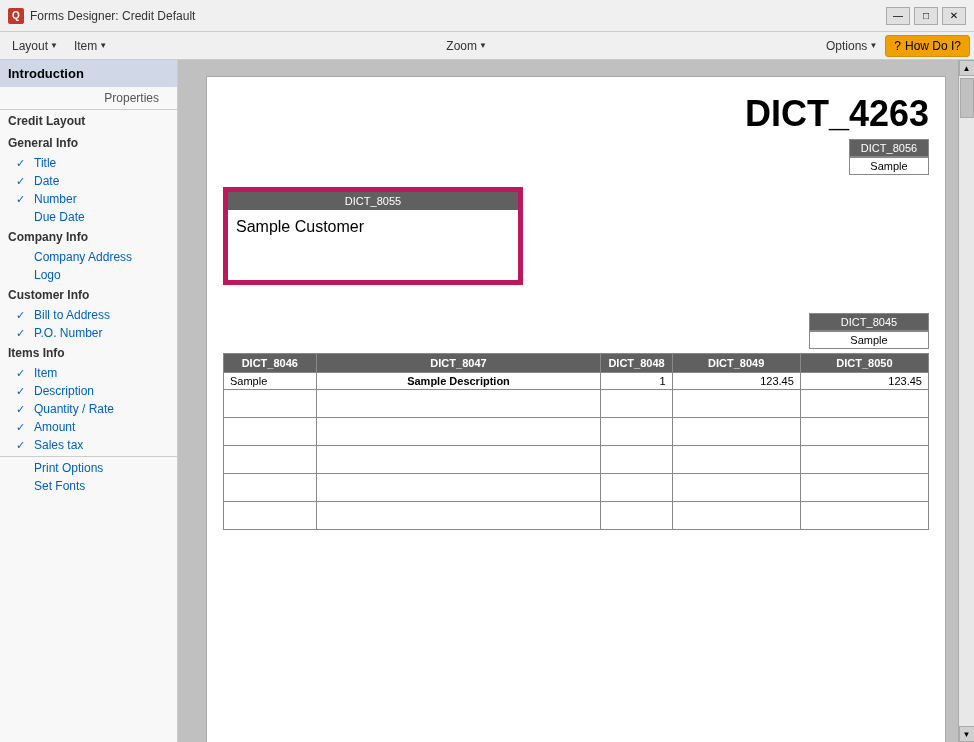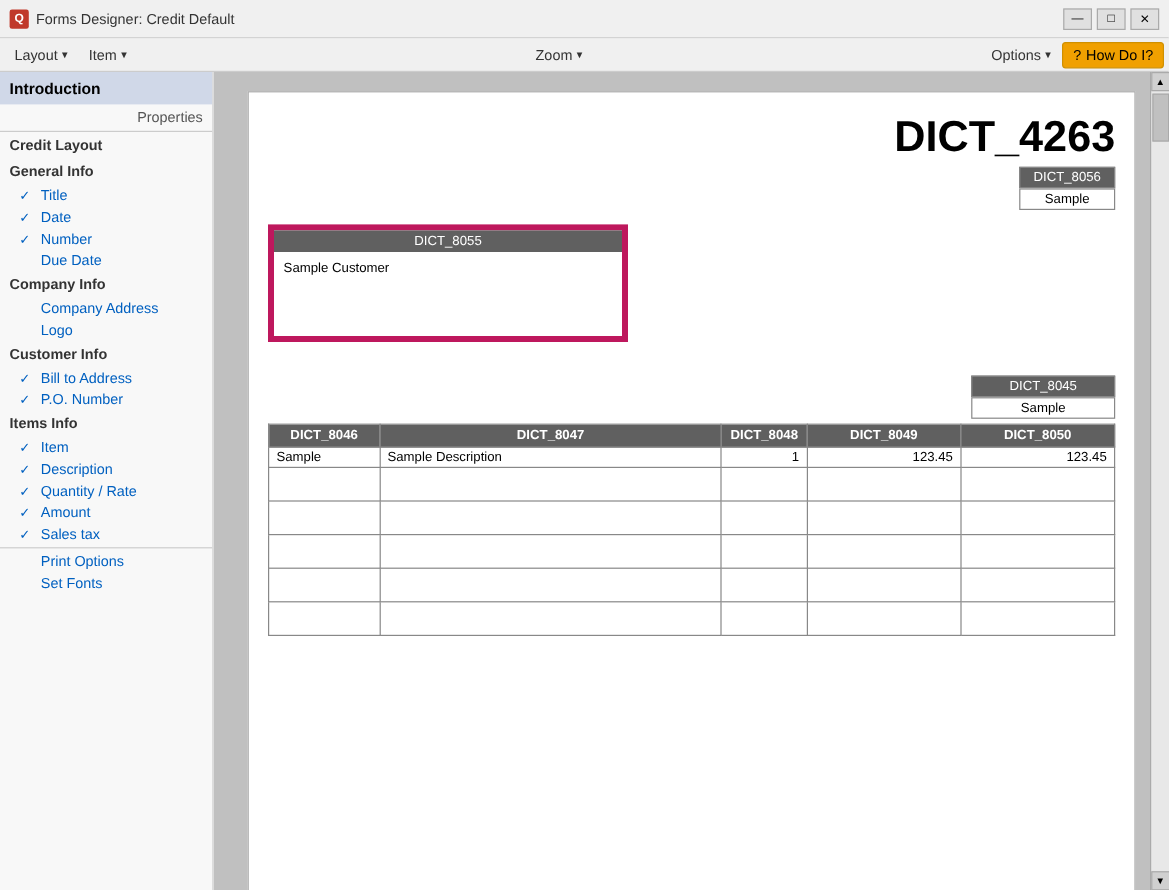--- a/index.html
+++ b/index.html
@@ -36,21 +36,21 @@
     .main-layout { display: flex; height: calc(742px - 60px); }
 
     
     .left-panel {
       width: 178px; background: #f8f8f8; border-right: 1px solid #ccc;
       overflow-y: auto; flex-shrink: 0;
     }
     .left-panel-header {
       background: #d0d8e8; padding: 6px 8px; font-weight: bold; font-size: 13px;
     }
-    .properties-label { text-align: right; padding: 4px 8px; font-size: 12px; color: #555; border-bottom: 1px solid #ccc; }
+    .properties-label { text-align: right; padding: 4px 18px; font-size: 12px; color: #555; border-bottom: 1px solid #ccc; }
     .section-label { padding: 4px 8px; font-weight: bold; color: #333; font-size: 12px; }
     .panel-item {
       padding: 2px 8px 2px 16px; font-size: 12px; cursor: pointer;
       display: flex; align-items: center; gap: 4px; color: #0060c0;
     }
     .panel-item .check { width: 14px; color: #0060c0; }
     .panel-item.unchecked .check { color: transparent; }
     .panel-item .checkmark { font-size: 11px; color: #0060c0; }
     .panel-separator { height: 1px; background: #ccc; margin: 2px 0; }
 
@@ -95,42 +95,42 @@
     
     .customer-box-area { padding: 8px 16px; }
     .customer-box {
       border: 5px solid #be185d; width: 300px;
     }
     .customer-box-header {
       background: #606060; color: white; text-align: center;
       padding: 3px; font-size: 11px;
     }
     .customer-box-body {
-      padding: 8px; min-height: 70px; font-size: 11px;
+      padding: 8px; min-height: 70px; font-size: 16px;
     }
 
     
     .po-area {
       display: flex; justify-content: flex-end; padding: 0 16px 4px 16px;
     }
     .po-col { display: flex; flex-direction: column; }
 
     
     .items-table-area { padding: 0 16px; }
     .items-table { width: 100%; border-collapse: collapse; }
     .items-table th {
       background: #606060; color: white; padding: 3px 6px;
       font-size: 11px; text-align: center; border: 1px solid #888;
     }
     .items-table td {
       border: 1px solid #888; padding: 2px 6px; font-size: 11px;
       min-height: 20px;
     }
     .items-table .col-sample { text-align: left; }
-    .items-table .col-desc { text-align: left; }
+    .items-table .col-desc { text-align: center; font-weight: bold; }
     .items-table .col-num { text-align: right; }
 
     
     .scroll-track {
       position: absolute; right: 0; top: 0; bottom: 0; width: 16px;
       background: #e8e8e8; border-left: 1px solid #aaa;
       display: flex; flex-direction: column; align-items: center;
     }
     .scroll-btn { width: 16px; height: 16px; background: #d0d0d0; border: 1px solid #aaa; display: flex; align-items: center; justify-content: center; font-size: 8px; cursor: pointer; }
     .scroll-thumb { width: 14px; height: 40px; background: #c0c0c0; border: 1px solid #aaa; margin-top: 2px; }

